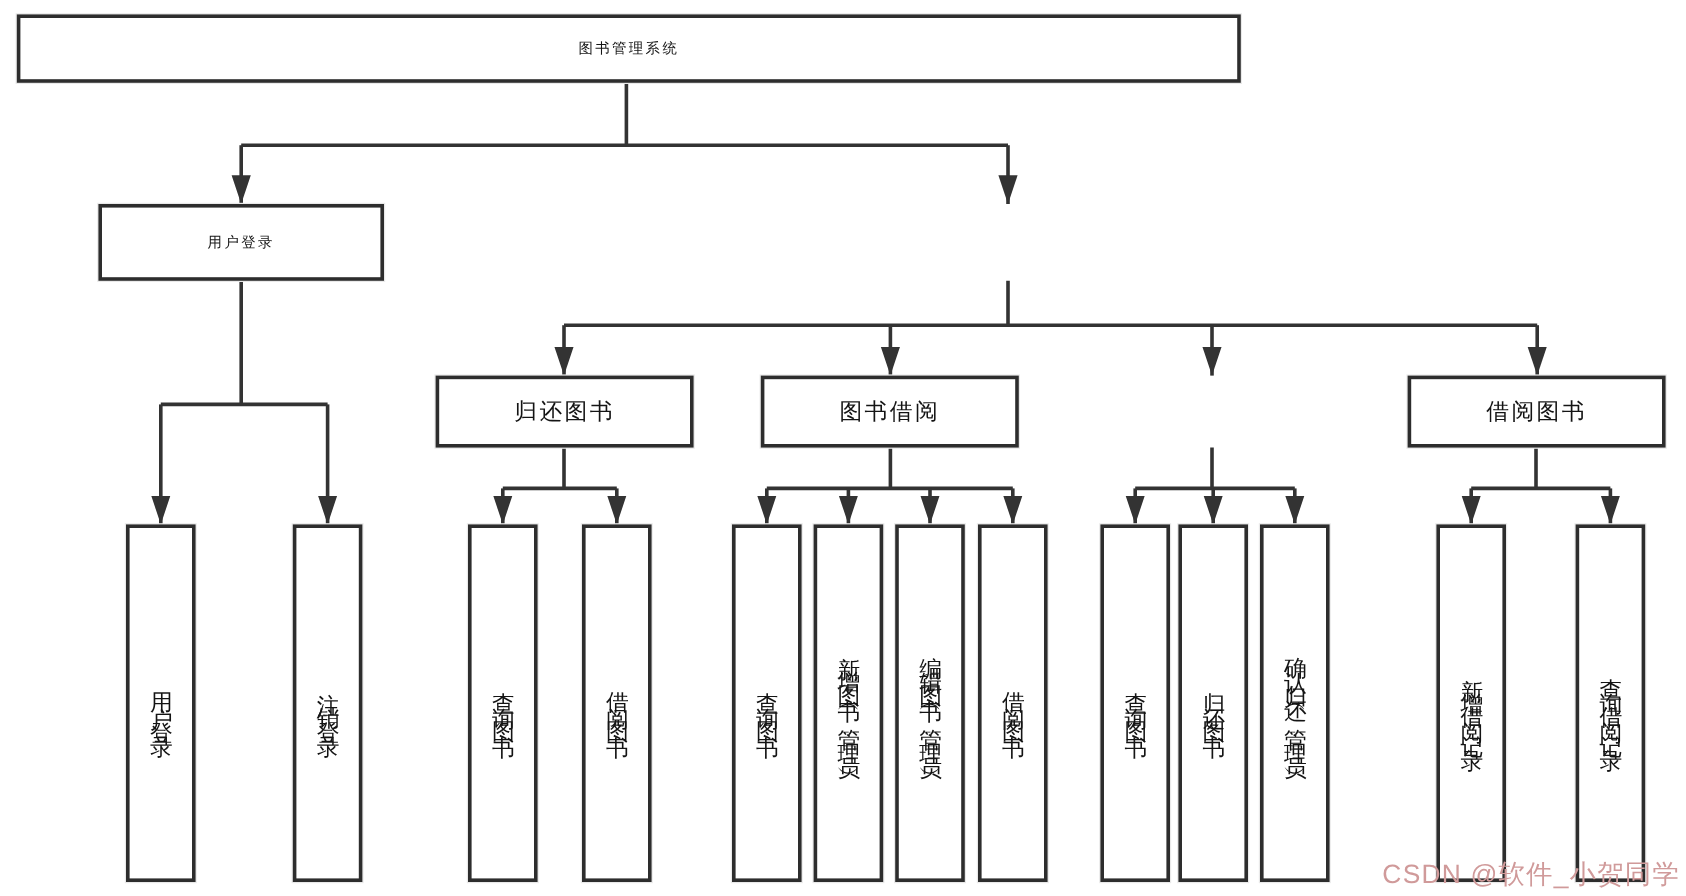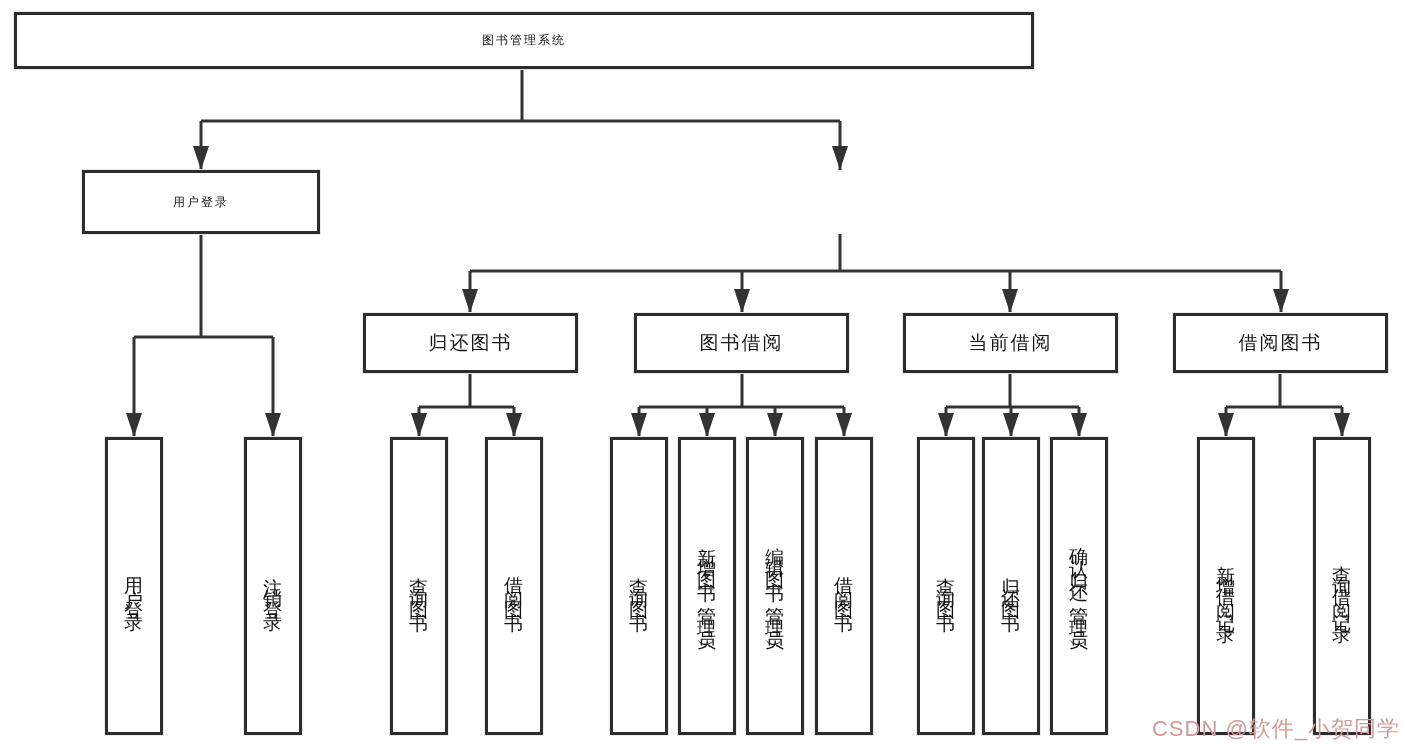--- a/index.html
+++ b/index.html
@@ -111,23 +111,20 @@
   <div class="box" style="left:82px; top:170px; width:238px; height:64px;">
     <span>用户登录</span>
   </div>
 
   <div class="box level3" style="left:363px; top:313px; width:215px; height:60px;">
     <span>归还图书</span>
   </div>
   <div class="box level3" style="left:634px; top:313px; width:215px; height:60px;">
     <span>图书借阅</span>
   </div>
-  <div class="box level3" style="left:903px; top:313px; width:215px; height:60px;">
-    <span>当前借阅</span>
-  </div>
   <div class="box level3" style="left:1173px; top:313px; width:215px; height:60px;">
     <span>借阅图书</span>
   </div>
 
   <div class="box leaf" style="left:105px; top:437px; width:58px; height:298px;">
     <span>用户登录</span>
   </div>
   <div class="box leaf" style="left:244px; top:437px; width:58px; height:298px;">
     <span>注销登录</span>
   </div>

